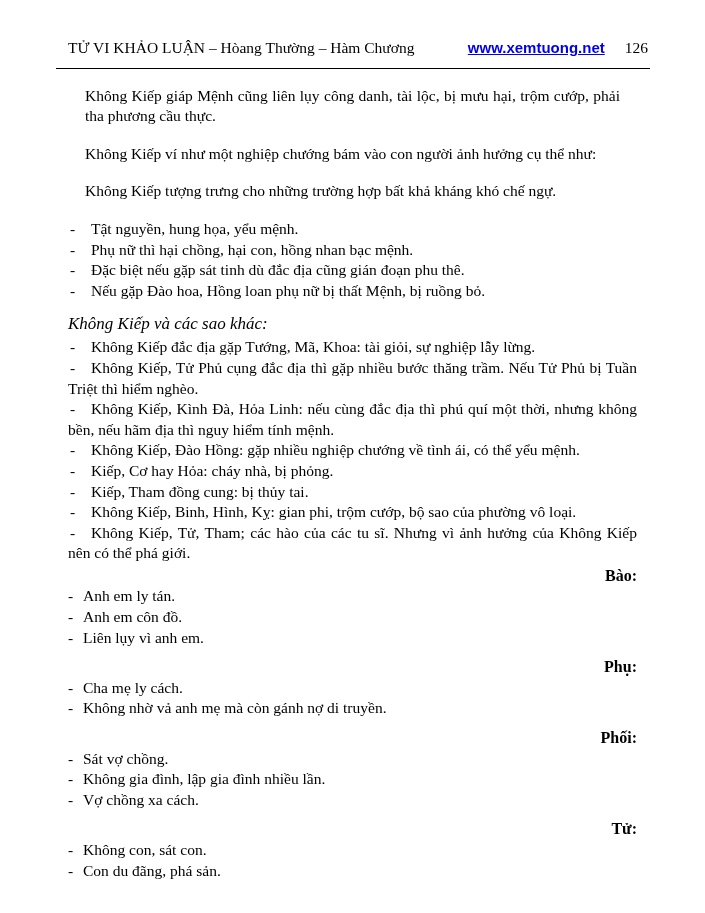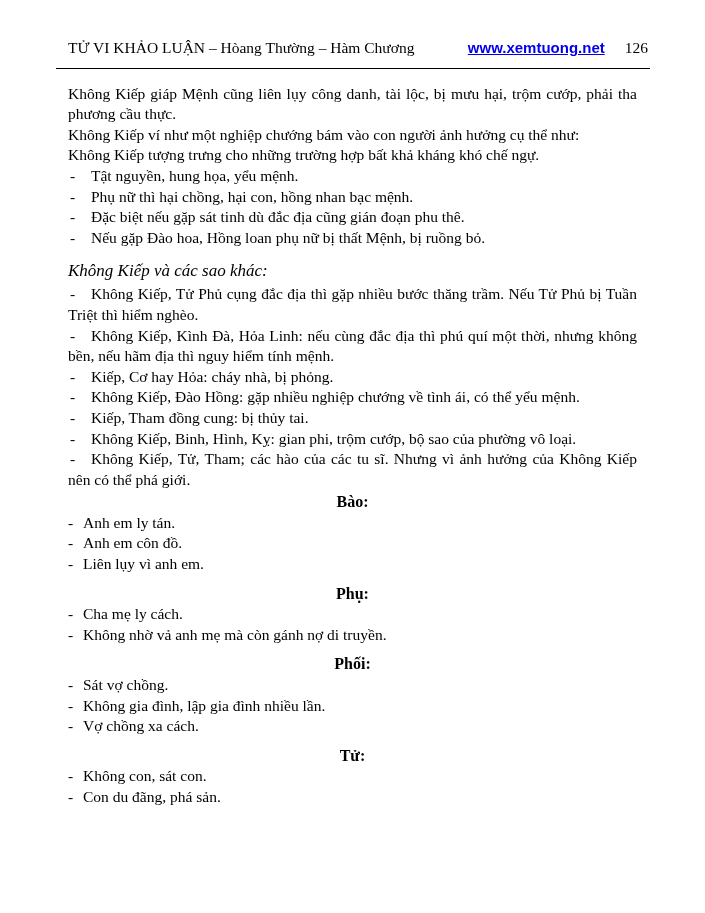--- a/index.html
+++ b/index.html
@@ -35,39 +35,39 @@
     cursor: pointer;
   }
   .page-num { margin-left: 20px; font-size: 15.5px; }
   .rule {
     border: none;
     border-top: 1.6px solid #000000;
     margin: 9px 0 0 0;
   }
   
   .doc-body { margin: 15px 13px 0 12px; text-align: justify; }
-  .para { margin: 0; }
+  .para { margin: 17px; }
   .li { margin: 0; }
   .mk { display: inline-block; }
   .mk-wide   { width: 21px; padding-left: 2px; }
   .mk-narrow { width: 15px; }
   .sec-heading {
     font-style: italic;
     font-weight: normal;
     font-size: 17px;
     line-height: 23px;
     margin: 11px 0 2px 0;
     text-align: left;
   }
   .sec-heading.palaces { margin-top: 14px; }
   .sub-label {
     font-weight: bold;
     font-size: 16px;
     margin: 9px 0 0 0;
-    text-align: center;
+    text-align: right;
   }
   .sub-label.first { margin-top: 2px; }
 </style>
 </head>
 <body>
 
 <div class="page">
 
   <div class="hdr">
     <span class="hdr-title">TỬ VI KHẢO LUẬN – Hòang Thường – Hàm Chương</span>
@@ -85,24 +85,25 @@
     <p class="para">Không Kiếp ví như một nghiệp chướng bám vào con người ảnh hưởng cụ thể như:</p>
     <p class="para">Không Kiếp tượng trưng cho những trường hợp bất khả kháng khó chế ngự.</p>
 
     <p class="li"><span class="mk mk-wide">-</span><span>Tật nguyền, hung họa, yểu mệnh.</span></p>
     <p class="li"><span class="mk mk-wide">-</span><span>Phụ nữ thì hại chồng, hại con, hồng nhan bạc mệnh.</span></p>
     <p class="li"><span class="mk mk-wide">-</span><span>Đặc biệt nếu gặp sát tinh dù  đắc địa cũng gián đoạn phu thê.</span></p>
     <p class="li"><span class="mk mk-wide">-</span><span>Nếu gặp Đào hoa, Hồng loan phụ nữ bị thất Mệnh, bị ruồng bỏ.</span></p>
 
     <h2 class="sec-heading">Không Kiếp và các sao khác:</h2>
 
+    <p class="li"><span class="mk mk-wide">-</span><span>Không Kiếp  đắc địa gặp Tướng, Mã, Khoa: tài giỏi, sự nghiệp lẫy lừng.</span></p>
     <p class="li"><span class="mk mk-wide">-</span><span>Không Kiếp, Tử Phủ cụng  đắc địa thì gặp nhiều bước thăng trầm. Nếu Tử Phủ bị Tuần Triệt thì hiểm nghèo.</span></p>
     <p class="li"><span class="mk mk-wide">-</span><span>Không Kiếp, Kình Đà, Hỏa Linh: nếu cùng  đắc địa thì phú quí một thời, nhưng không bền, nếu hãm địa thì nguy hiểm tính mệnh.</span></p>
+    <p class="li"><span class="mk mk-wide">-</span><span>Không Kiếp, Đào Hồng: gặp nhiều nghiệp chướng về tình ái, có thể yểu mệnh.</span></p>
     <p class="li"><span class="mk mk-wide">-</span><span>Kiếp, Cơ hay Hỏa: cháy nhà, bị phỏng.</span></p>
-    <p class="li"><span class="mk mk-wide">-</span><span>Không Kiếp, Đào Hồng: gặp nhiều nghiệp chướng về tình ái, có thể yểu mệnh.</span></p>
     <p class="li"><span class="mk mk-wide">-</span><span>Kiếp, Tham đồng cung: bị thủy tai.</span></p>
     <p class="li"><span class="mk mk-wide">-</span><span>Không Kiếp, Binh, Hình, Kỵ: gian phi, trộm cướp, bộ sao của phường vô loại.</span></p>
     <p class="li"><span class="mk mk-wide">-</span><span>Không Kiếp, Tử, Tham; các hào của các tu sĩ. Nhưng vì ảnh hưởng của Không Kiếp nên có thể phá giới.</span></p>
 
 
     <h3 class="sub-label first">Bào:</h3>
     <p class="li"><span class="mk mk-narrow">-</span><span>Anh em ly tán.</span></p>
     <p class="li"><span class="mk mk-narrow">-</span><span>Anh em côn đồ.</span></p>
     <p class="li"><span class="mk mk-narrow">-</span><span>Liên lụy vì anh em.</span></p>
 

